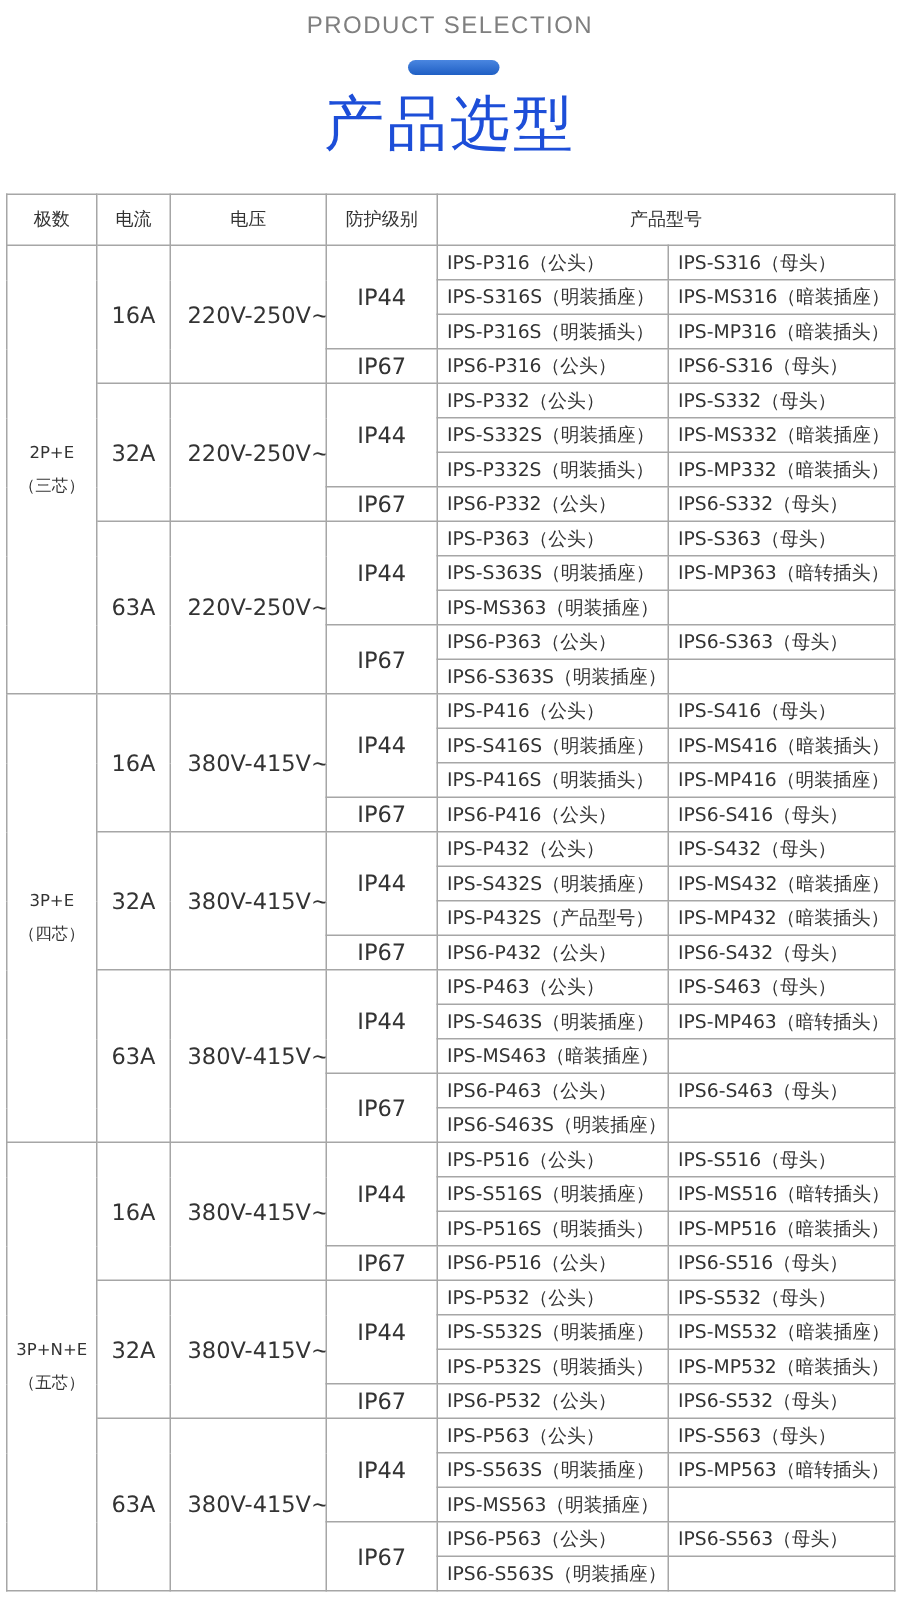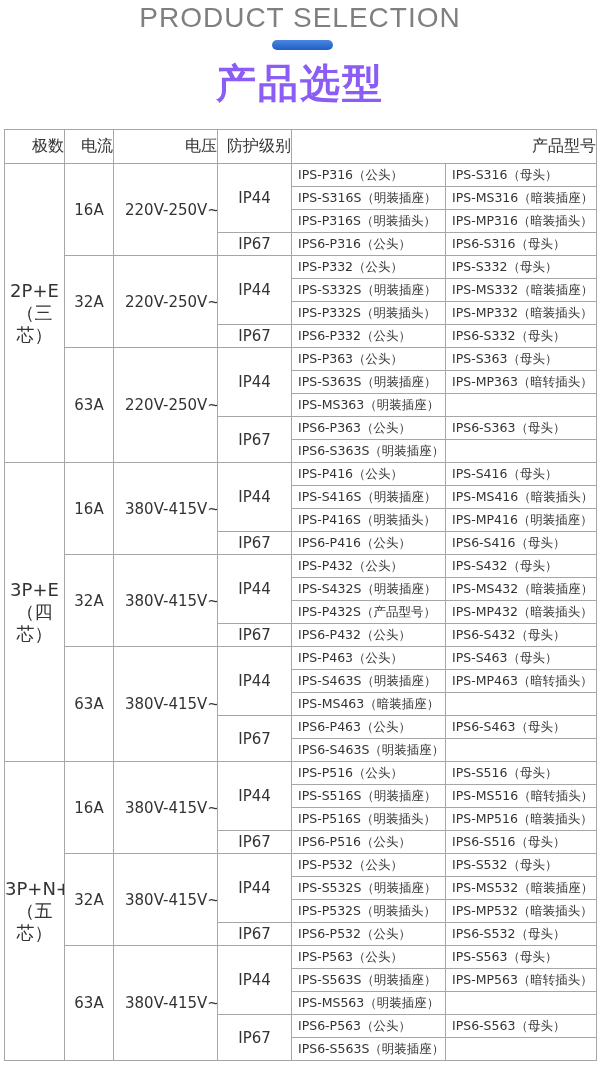--- a/index.html
+++ b/index.html
@@ -1,32 +1,32 @@
 <!DOCTYPE html>
 <html><head>
 <meta charset="utf-8">
 <style>
   html, body { margin: 0; padding: 0; background: #ffffff; }
   body { width: 600px; height: 1068px; position: relative; overflow: hidden;
          font-family: "DejaVu Sans", "Liberation Sans", sans-serif; color: #333; }
   .subtitle { position: absolute; top: 4px; left: 0; width: 600px; text-align: center;
-              font-family: "Liberation Sans", sans-serif; font-size: 28px; letter-spacing: 1px;
+              font-family: "Liberation Sans", sans-serif; font-size: 16px; letter-spacing: 1px;
               color: #7f7f7f; line-height: 28px; }
   .accent-bar { position: absolute; left: 272px; top: 40px; width: 61px; height: 10px;
                 border-radius: 5px; background: linear-gradient(#4a86e0, #1f5fc4); }
   .title { position: absolute; top: 58px; left: 0; width: 600px; text-align: center;
-           font-size: 40px; font-weight: bold; color: #8b5cf6; line-height: 50px; letter-spacing: 2px; }
+           font-size: 40px; font-weight: normal; color: #1d4ed8; line-height: 50px; letter-spacing: 2px; }
   table.spec { position: absolute; left: 4px; top: 129px; width: 592px;
                border-collapse: collapse; table-layout: fixed; }
   table.spec td, table.spec th { border: 1px solid #a6a6a6; padding: 0; text-align: center;
                                  color: #333; font-weight: normal; overflow: hidden; white-space: nowrap; }
-  table.spec th { height: 33px; font-size: 16px; text-align: right; }
+  table.spec th { height: 33px; font-size: 12px; }
   table.spec td { height: 22px; font-size: 14px; }
   table.spec td.model { text-align: left; padding-left: 6px; font-size: 12.5px; }
-  table.spec td.poles { font-size: 18px; line-height: 22px; white-space: normal; }
+  table.spec td.poles { font-size: 11px; line-height: 22px; white-space: normal; }
   table.spec td.curr, table.spec td.volt, table.spec td.ip { font-size: 15px; }
   table.spec td.volt { text-align: center; padding-left: 11px; }
 </style>
 </head>
 <body>
 
 <div class="subtitle">PRODUCT SELECTION</div>
 <div class="accent-bar"></div>
 <div class="title">产品选型</div>
 

